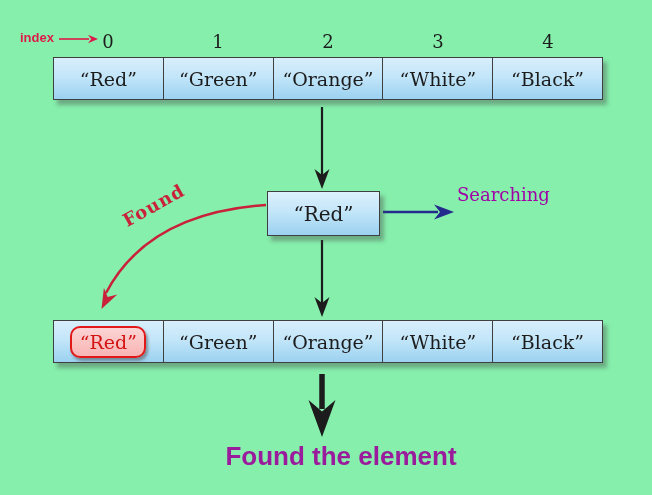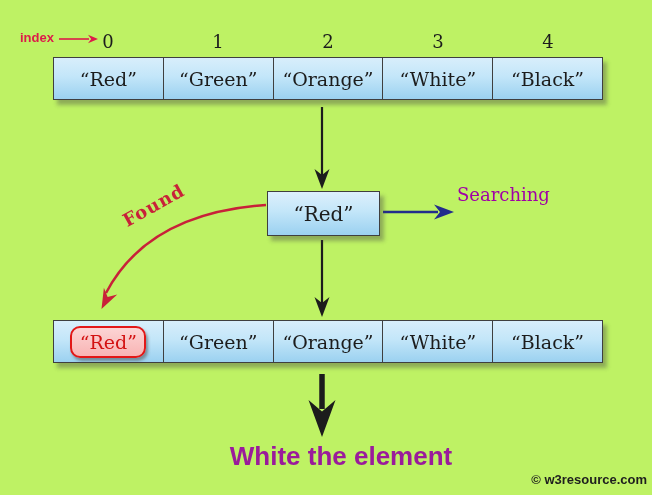--- a/index.html
+++ b/index.html
@@ -1,17 +1,17 @@
 <!DOCTYPE html>
 <html style="--accent-red: #dd1b4a; --found-red: #c82139; --navy: #232c8c; --search-purple: #a000a6; --result-purple: #9a1b9b; --highlight-red: #e21717; --highlight-text: #d31212; --cell-border: #3f3f3f; --ink: #1c1c1c;"><head>
 <meta charset="utf-8">
 <style>
   html,body{margin:0;padding:0;background:#fff;}
   .canvas{
-    position:relative;width:652px;height:495px;background:#bef264;overflow:hidden;
+    position:relative;width:652px;height:495px;background:#86efac;overflow:hidden;
     font-family:"DejaVu Serif", serif;
   }
   .overlay{position:absolute;left:0;top:0;width:652px;height:495px;pointer-events:none;}
 
   
   .index-label{
     position:absolute;left:20px;top:30px;
     font-family:"Liberation Sans", sans-serif;font-size:13px;font-weight:bold;
     color:var(--accent-red);
   }
@@ -151,17 +151,16 @@
   <div class="array array-bottom">
     <div class="cell">
       <div class="capsule">“Red”</div>
     </div>
     <div class="cell">“Green”</div>
     <div class="cell">“Orange”</div>
     <div class="cell">“White”</div>
     <div class="cell">“Black”</div>
   </div>
 
-  <div class="result-label">White the element</div>
+  <div class="result-label">Found the element</div>
 
-  <div class="watermark">© w3resource.com</div>
 
 </div>
 
 </body></html>

